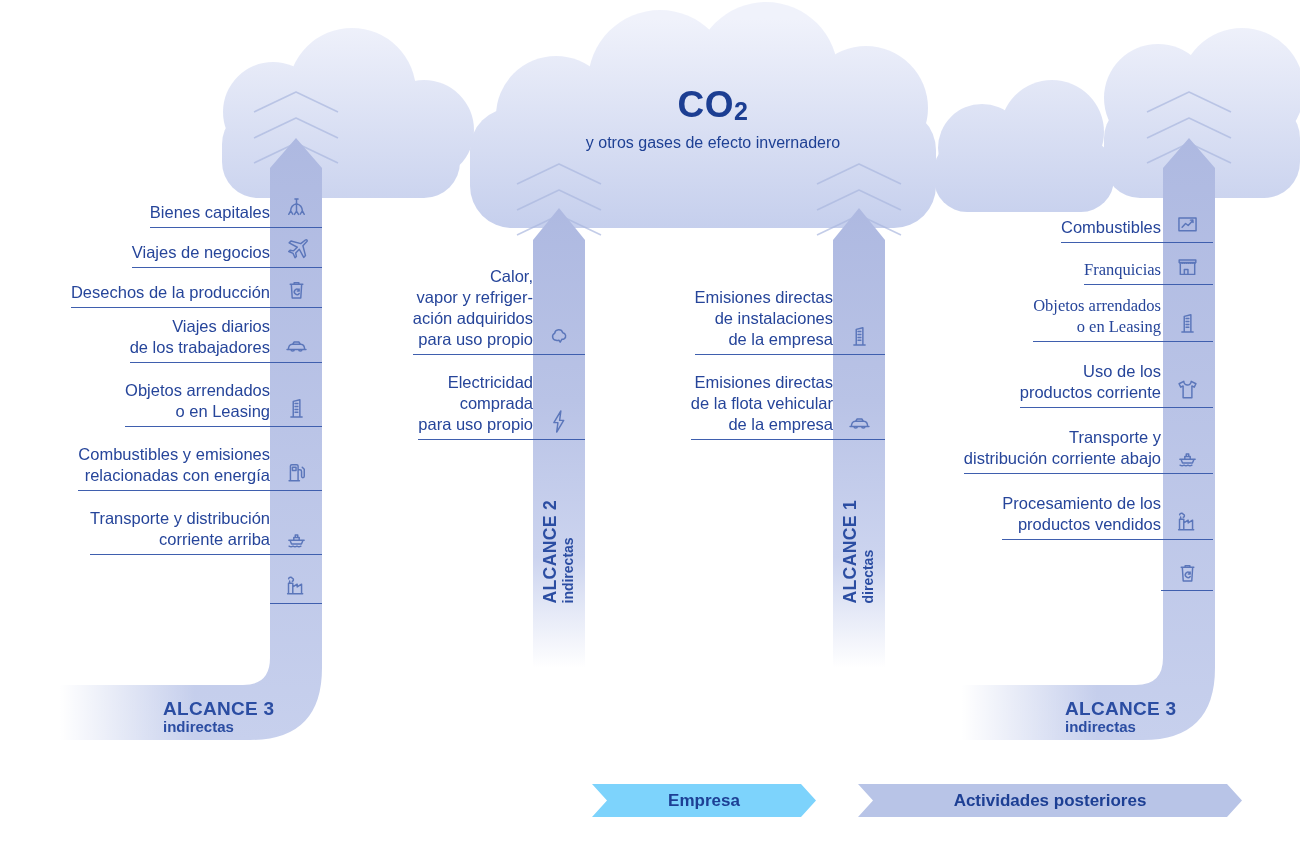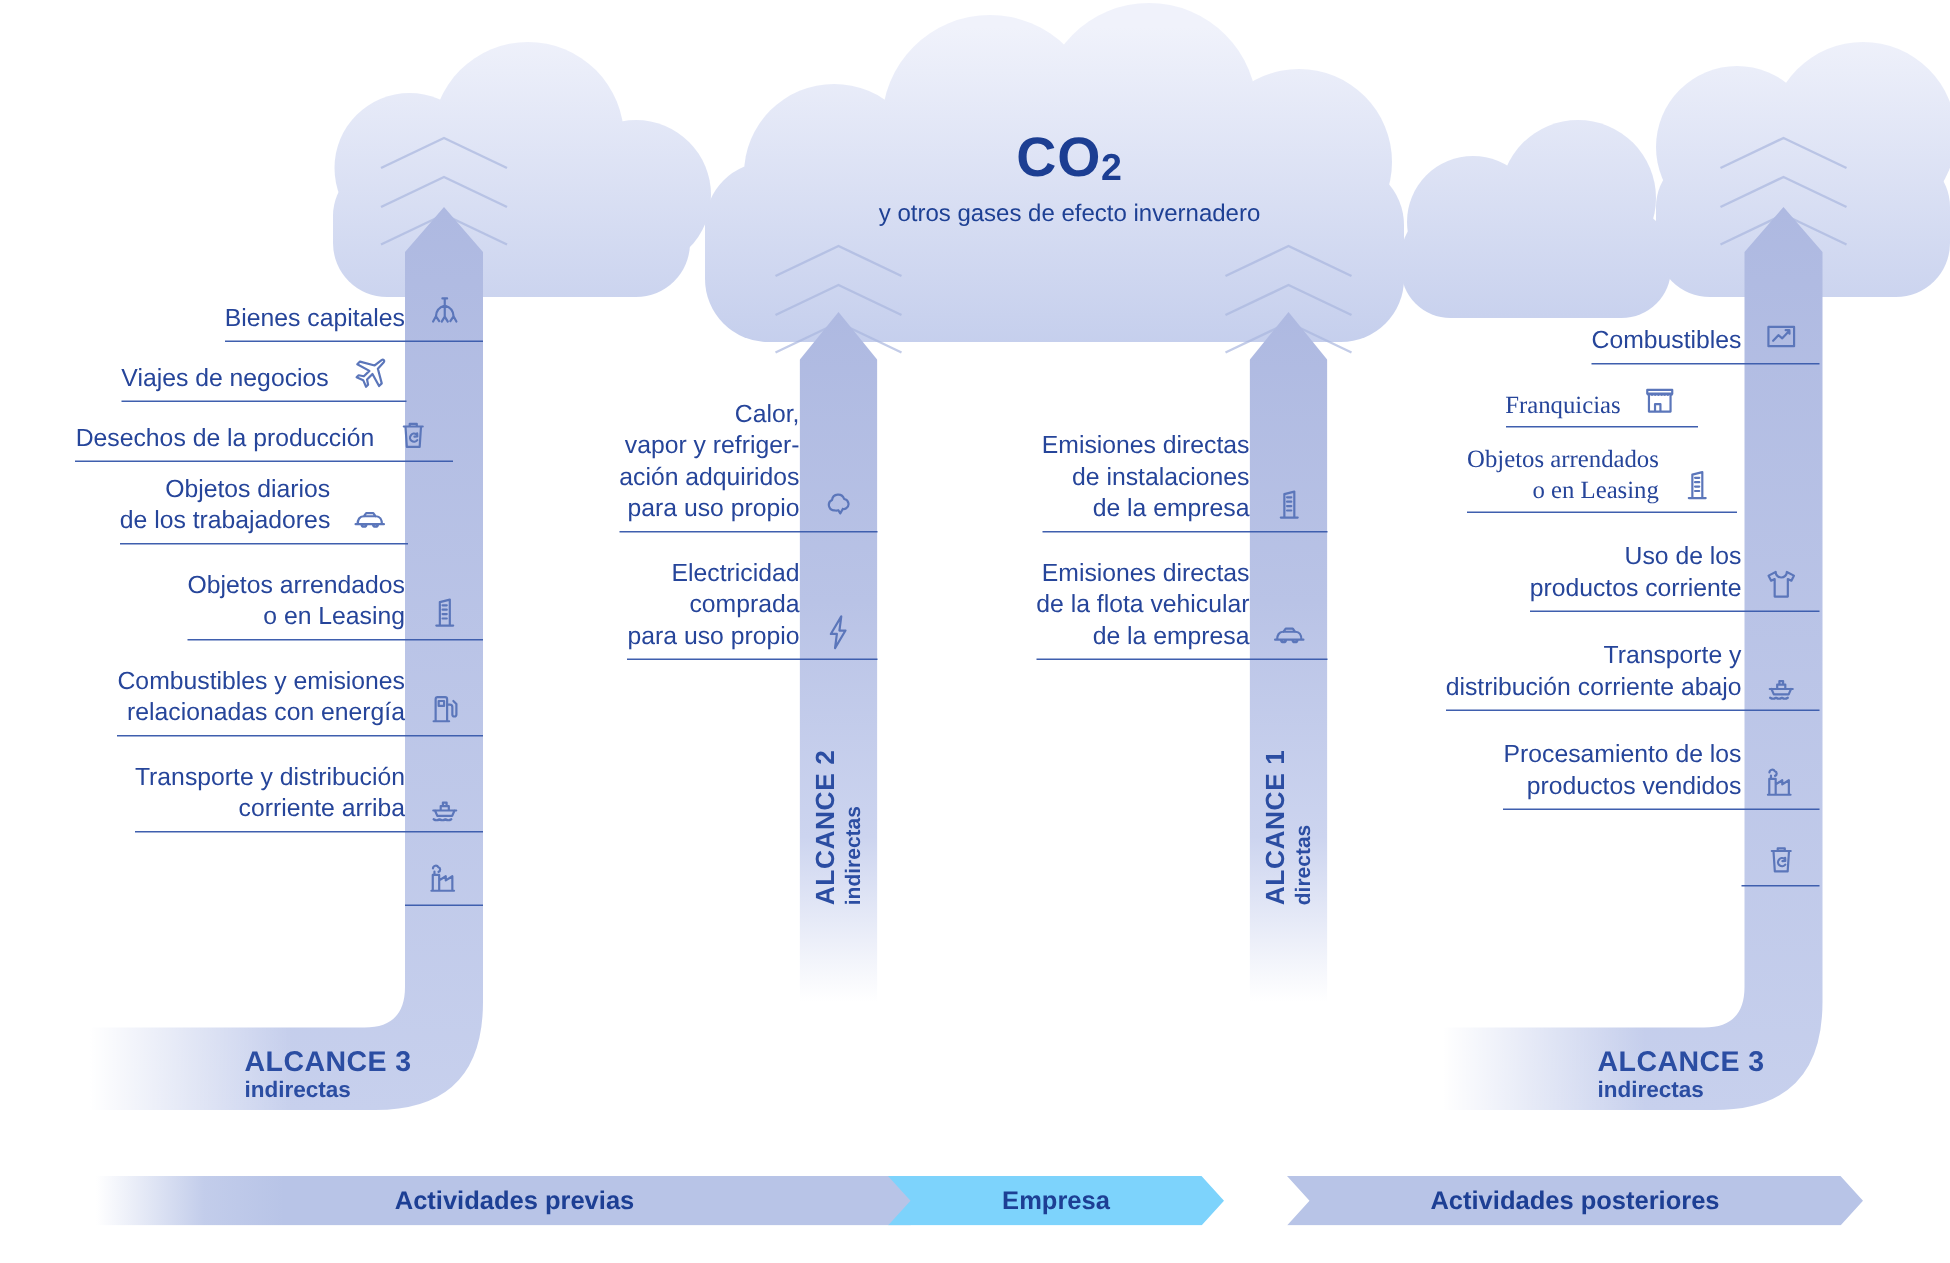--- a/index.html
+++ b/index.html
@@ -34,21 +34,21 @@
 
   
   .group { z-index:5; display:flex; flex-direction:column; }
   #group-upstream3   { left:30px;  top:196px; width:292px; }
   #group-scope2      { left:360px; top:266px; width:225px; }
   #group-scope1      { left:655px; top:287px; width:230px; }
   #group-downstream3 { left:923px; top:211px; width:290px; }
 
   .item { display:flex; justify-content:flex-end; margin-top:17px; }
   .item:first-child { margin-top:0; }
-  .item.h1 + .item { margin-top:8px;justify-content:center; }
+  .item.h1 + .item { margin-top:8px; }
   #group-downstream3 .item { margin-top:19px; }
   #group-downstream3 .item:first-child { margin-top:0; }
   #group-downstream3 .item.h1 + .item { margin-top:10px;font-family:Liberation Serif, serif; }
 
   .item-inner { display:flex; align-items:flex-end;
                 border-bottom:1.4px solid #3f5fae; padding-bottom:4px; }
   .item-label { font-size:16.5px; line-height:21px; color:#26459a;
                 text-align:right; white-space:pre-line; }
   .icon-box { width:52px; flex:none; display:flex; justify-content:center; align-items:flex-end; }
   .icon-box .icon svg { width:27px; height:27px; display:block;
@@ -195,21 +195,21 @@
             <span class="icon">
               <svg viewBox="0 0 24 24">
                 <path d="M6.4 7.4 h11.2 M9.9 7.4 V5.9 h4.2 v1.5 M7.4 7.4 l.8 12.1 h7.6 l.8 -12.1 M13.9 12.1 a2.4 2.4 0 1 0 .5 3.4 M14.3 11.5 l.1 1.8 -1.7 .1"></path>
               </svg>
             </span>
           </span>
         </div>
       </div>
       <div class="item">
         <div class="item-inner">
-          <span class="item-label">Objetos diarios
+          <span class="item-label">Viajes diarios
 de los trabajadores</span>
           <span class="icon-box">
             <span class="icon">
               <svg viewBox="0 0 24 24">
                 <path d="M3.6 16.4 h16.8 M4.8 16.4 c0 -2.7 1.3 -4.7 3.4 -4.7 h7.6 c2.1 0 3.4 2 3.4 4.7 M8.6 11.7 l1.3 -1.9 h4.2 l1.3 1.9 M7.1 16.4 a1.5 1.5 0 0 0 3 0 M13.9 16.4 a1.5 1.5 0 0 0 3 0"></path>
               </svg>
             </span>
           </span>
         </div>
       </div>
@@ -430,23 +430,20 @@
 
   <div class="abs scope3-label" id="label-upstream3">
     <span class="l1">ALCANCE 3</span>
     <span class="l2">indirectas</span>
   </div>
   <div class="abs scope3-label" id="label-downstream3">
     <span class="l1">ALCANCE 3</span>
     <span class="l2">indirectas</span>
   </div>
 
-  <div class="abs tl-seg" id="tl-previas">
-    <span>Actividades previas</span>
-  </div>
   <div class="abs tl-seg" id="tl-empresa">
     <span>Empresa</span>
   </div>
   <div class="abs tl-seg" id="tl-posteriores">
     <span>Actividades posteriores</span>
   </div>
 
 </div>
 
 </body></html>

